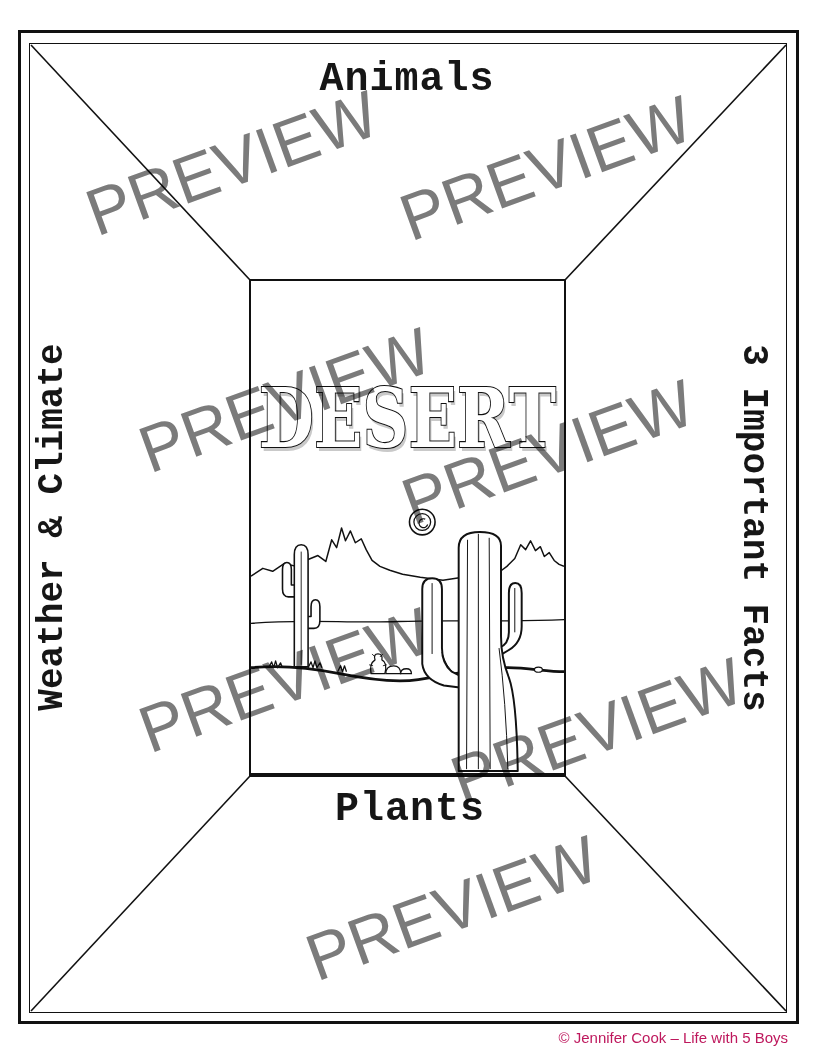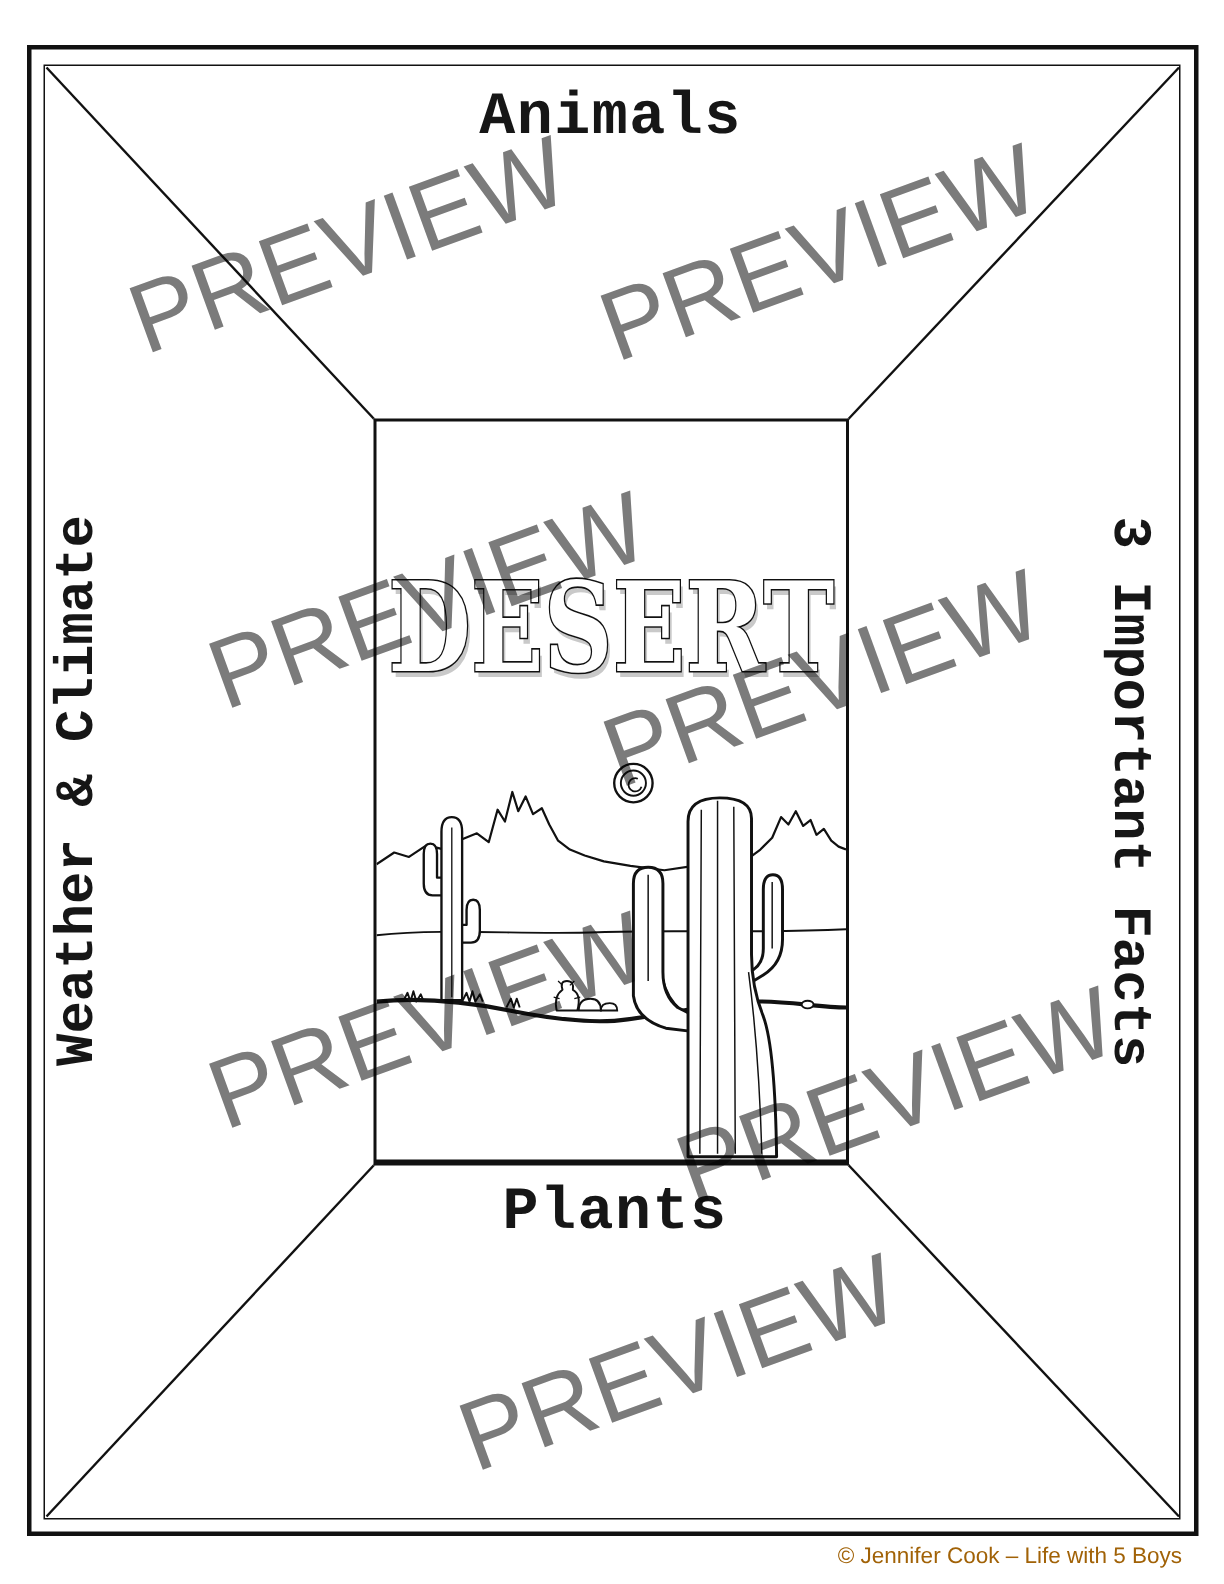--- a/index.html
+++ b/index.html
@@ -56,21 +56,21 @@
   }
   .wm1{left:232px;top:163px;}
   .wm2{left:546px;top:168px;}
   .wm3{left:285px;top:400px;}
   .wm4{left:548px;top:452px;}
   .wm5{left:285px;top:680px;}
   .wm6{left:597px;top:730px;}
   .wm7{left:452px;top:908px;}
   .copyright{
     position:absolute;right:28px;top:1029px;
-    font-size:15px;color:#a16207;
+    font-size:15px;color:#be185d;
     font-family:"Liberation Sans", sans-serif;
   }
 </style>
 </head>
 <body>
 
 <div class="page">
 
   <div class="outer-border"></div>
   <div class="inner-border"></div>

